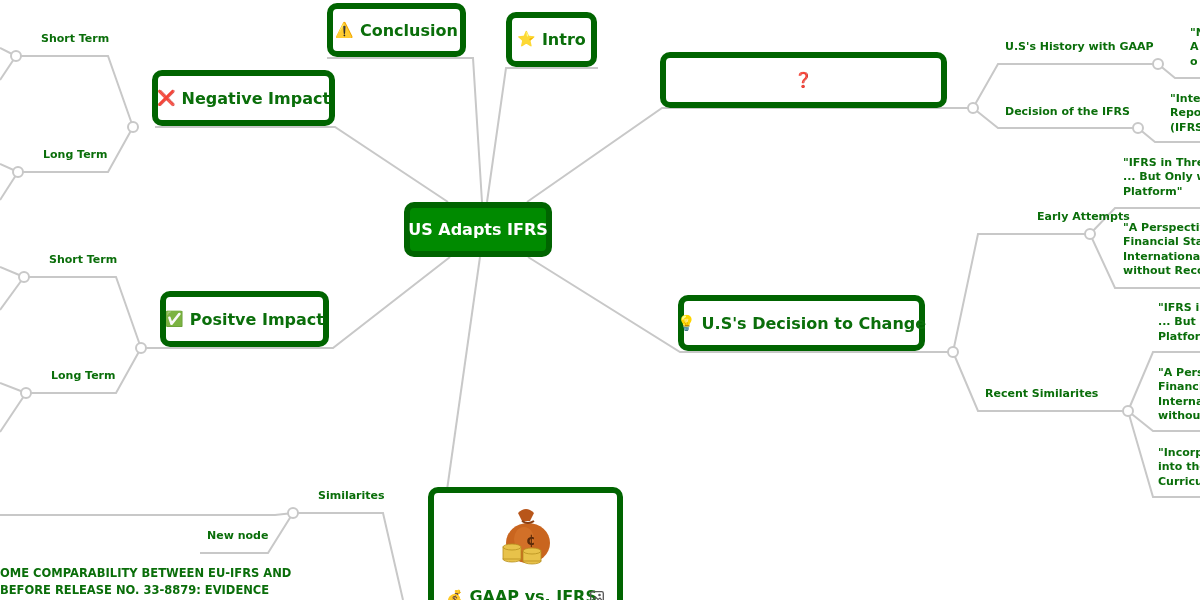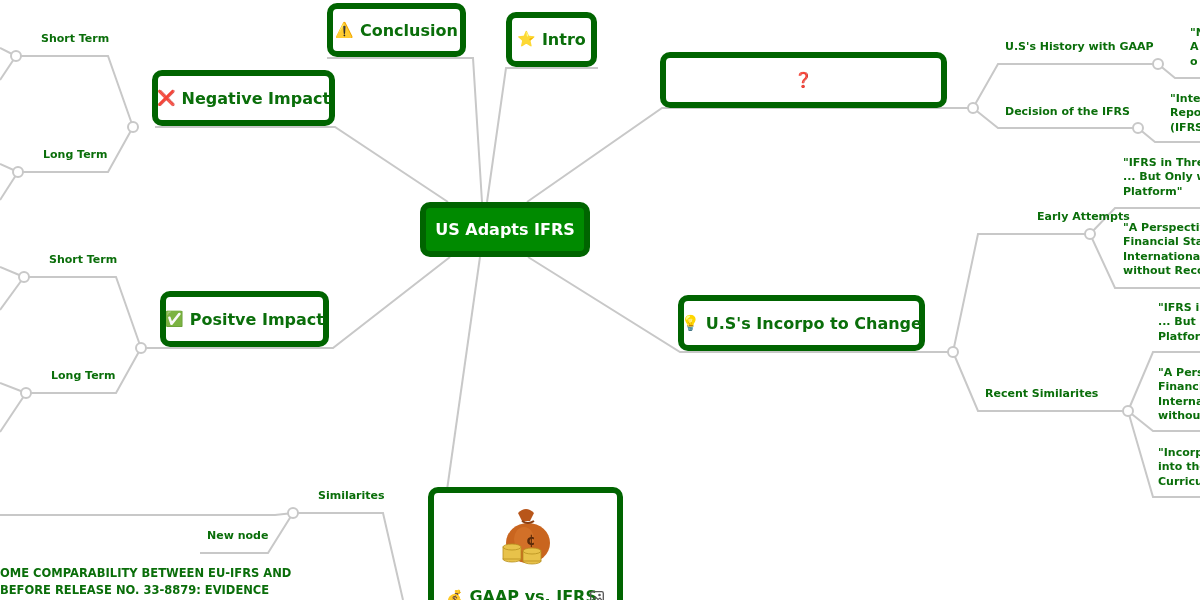--- a/index.html
+++ b/index.html
@@ -179,21 +179,21 @@
     <circle class="knob" cx="26" cy="393" r="5"></circle>
     <circle class="knob" cx="973" cy="108" r="5"></circle>
     <circle class="knob" cx="1158" cy="64" r="5"></circle>
     <circle class="knob" cx="1138" cy="128" r="5"></circle>
     <circle class="knob" cx="953" cy="352" r="5"></circle>
     <circle class="knob" cx="1090" cy="234" r="5"></circle>
     <circle class="knob" cx="1128" cy="411" r="5"></circle>
     <circle class="knob" cx="293" cy="513" r="5"></circle>
   </svg>
 
-  <div class="central" style="left:404px; top:202px; width:170px; height:55px;margin-left:16px;">
+  <div class="central" style="left:404px; top:202px; width:148px; height:55px;">
     <span>US Adapts IFRS</span>
   </div>
 
   <div class="topic" style="left:327px; top:3px; width:139px; height:54px;">
     <span class="emoji">⚠️</span>
     <span>Conclusion</span>
   </div>
 
   <div class="topic" style="left:506px; top:12px; width:91px; height:55px;">
     <span class="emoji">⭐</span>
@@ -209,21 +209,21 @@
     <span class="emoji">✅</span>
     <span>Positve Impact</span>
   </div>
 
   <div class="topic" style="left:660px; top:52px; width:287px; height:56px;">
     <span class="emoji" style="color:#e0201a;">❓</span>
   </div>
 
   <div class="topic" style="left:678px; top:295px; width:247px; height:56px;">
     <span class="emoji">💡</span>
-    <span>U.S's Incorpo to Change</span>
+    <span>U.S's Decision to Change</span>
   </div>
 
   <div class="image-topic">
     <svg class="bag" viewBox="0 0 64 64">
       <path d="M24 10 Q32 2 40 10 L36 18 L28 18 Z" fill="#b8561a"></path>
       <ellipse cx="34" cy="40" rx="22" ry="20" fill="#c9651f"></ellipse>
       <ellipse cx="30" cy="36" rx="10" ry="12" fill="#d9782e" opacity="0.6"></ellipse>
       <path d="M28 18 Q34 22 40 18" stroke="#8a3d10" stroke-width="2" fill="none"></path>
       <text x="32" y="42" font-size="14" fill="#5a2a0a" font-family="DejaVu Sans, sans-serif" font-weight="bold">¢</text>
       <g fill="#e8c24a" stroke="#b8901e" stroke-width="0.8">

